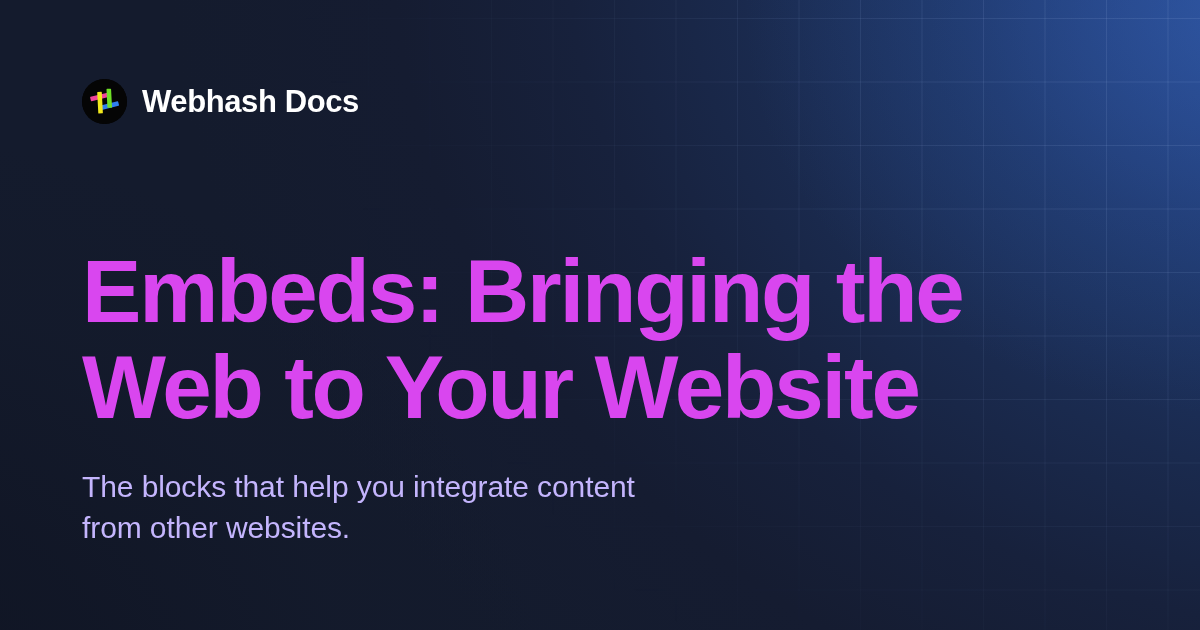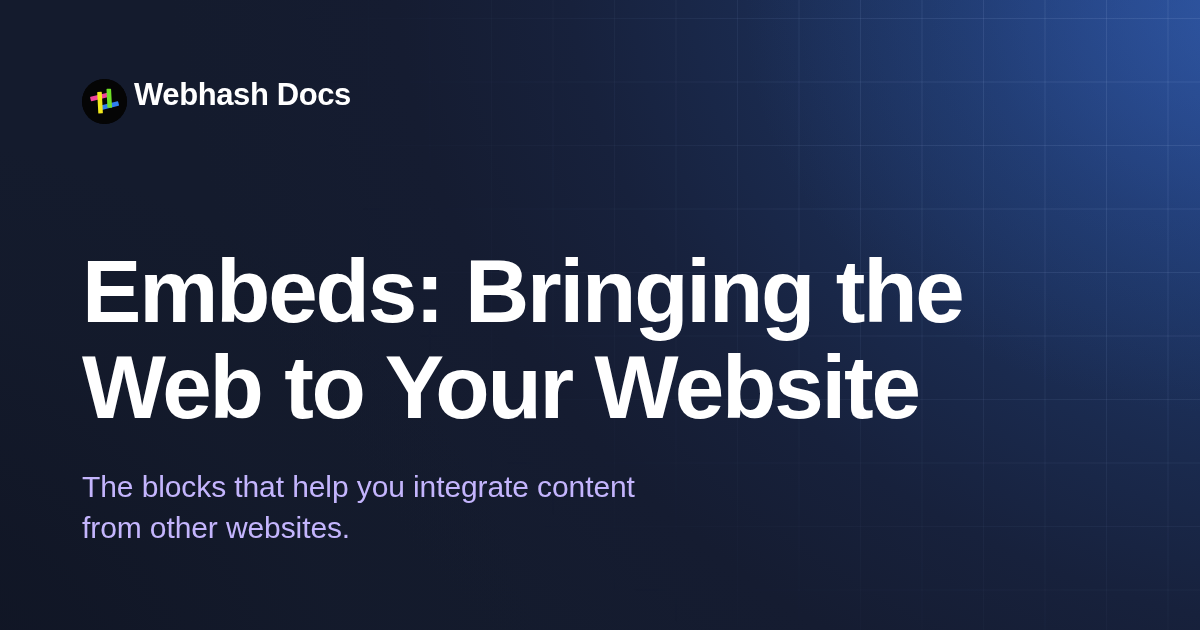--- a/index.html
+++ b/index.html
@@ -103,21 +103,22 @@
     width: 100%;
     height: 100%;
   }
 
   
   .brand {
     position: absolute;
     left: 82px;
     top: 79px;
     display: flex;
-    gap: 7px;
+    align-items: center;
+    gap: 15px;
   }
 
   .brand-logo {
     width: 45px;
     height: 45px;
     border-radius: 50%;
     background: #050505;
     position: relative;
     flex: 0 0 auto;
     display: block;
@@ -137,21 +138,21 @@
   
   .headline {
     position: absolute;
     left: 82px;
     top: 243px;
     width: 1010px;
     font-size: 89px;
     font-weight: 700;
     line-height: 96px;
     letter-spacing: -2.2px;
-    color: #ffffff;
+    color: #d946ef;
     white-space: pre-line;
   }
 
   
   .subtitle {
     position: absolute;
     left: 82px;
     top: 466px;
     width: 780px;
     font-size: 30px;

